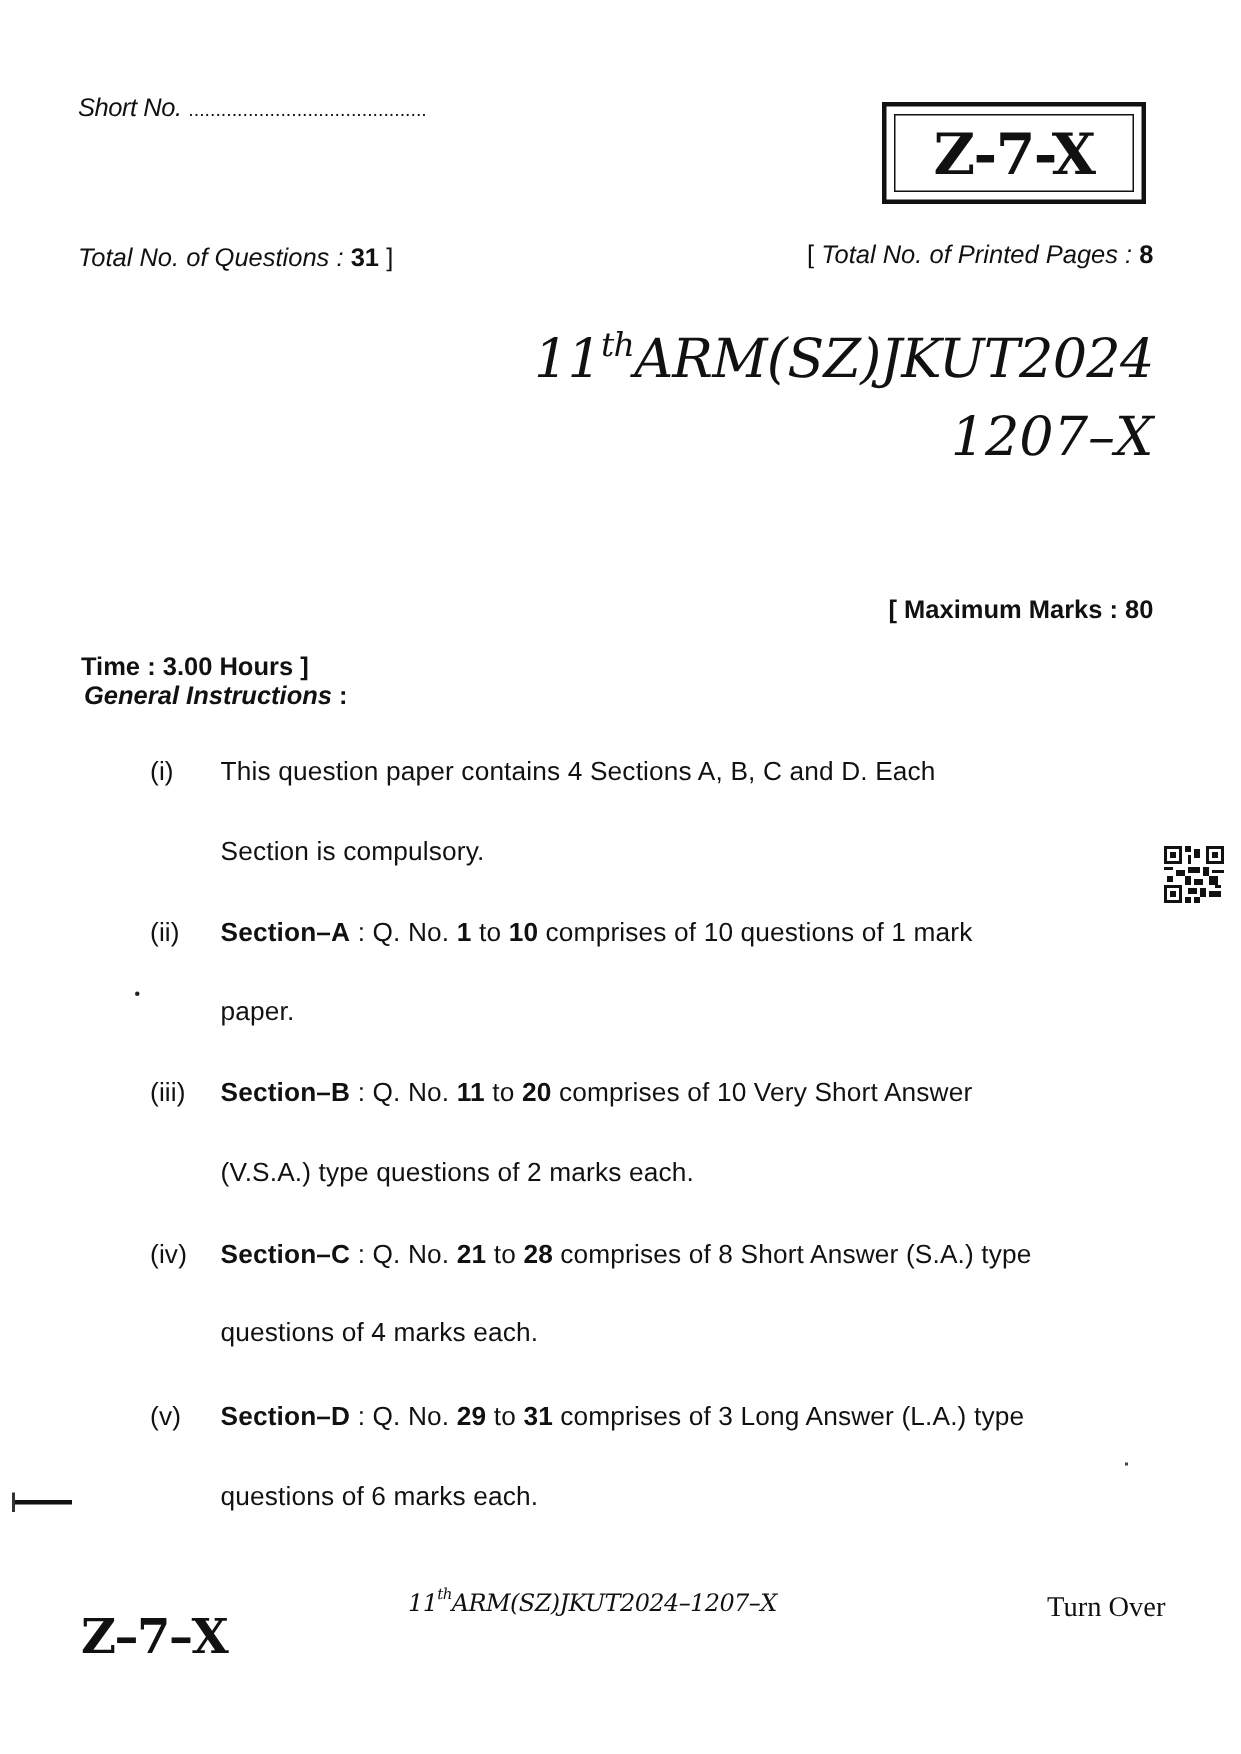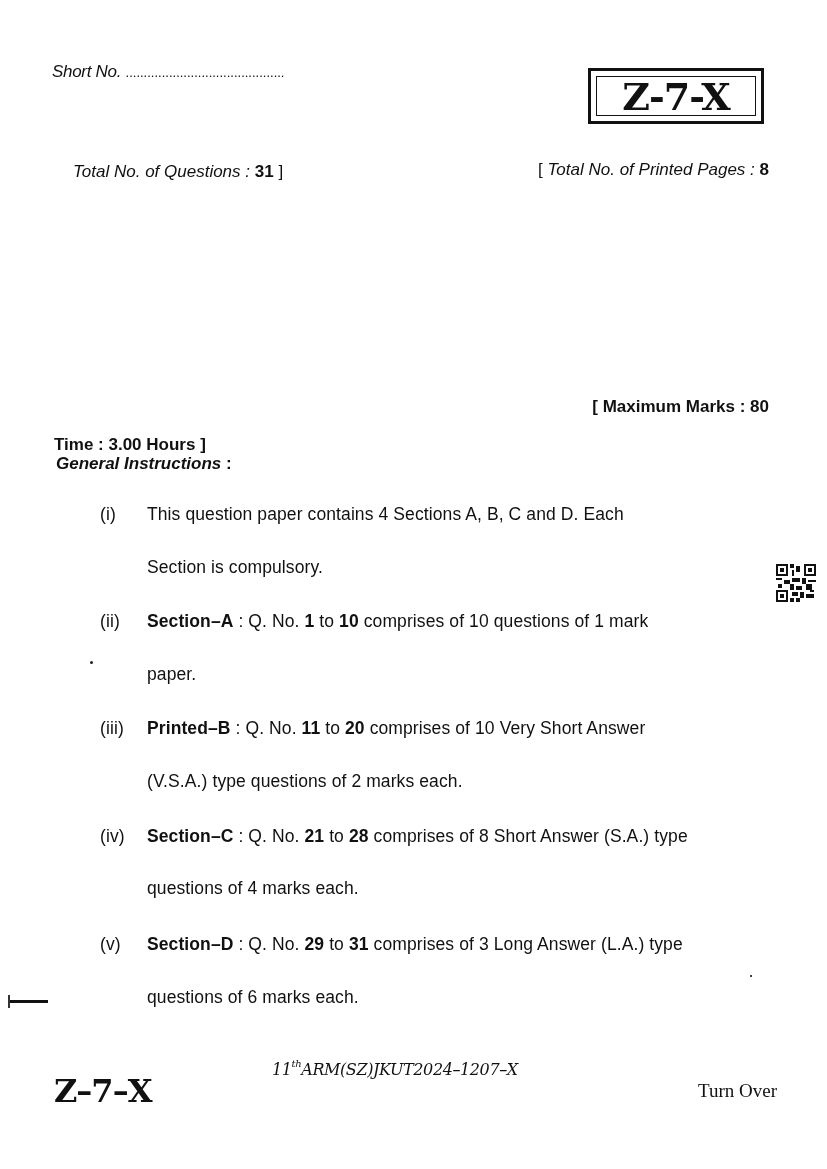--- a/index.html
+++ b/index.html
@@ -3,25 +3,25 @@
 <meta charset="utf-8">
 <style>
   html, body { margin: 0; padding: 0; background: #ffffff; }
   body { width: 827px; height: 1169px; position: relative; overflow: hidden; color: #111; }
   .sans { font-family: "Liberation Sans", "DejaVu Sans", sans-serif; }
   .abs { position: absolute; }
 
   .roll { left: 52px; top: 62px; font-size: 17px; font-style: italic; letter-spacing: -0.3px; }
   .roll .dots { font-style: normal; font-size: 13px; letter-spacing: 0; }
 
-  .codebox { left: 588px; top: 68px; width: 176px; height: 56px; border: 3px solid #111; box-sizing: border-box; }
+  .codebox { left: 588px; top: 68px; width: 176px; height: 68px; border: 3px solid #111; box-sizing: border-box; }
   .codebox-inner { position: absolute; left: 5px; top: 5px; right: 5px; bottom: 5px; border: 1.5px solid #111; display: flex; align-items: center; justify-content: center; }
   .codebox-inner span { font-family: "DejaVu Serif", serif; font-weight: bold; font-size: 38px; letter-spacing: -1px; }
 
-  .tq { left: 52px; top: 162px; font-size: 17px; font-style: italic; margin-left: 21px; }
+  .tq { left: 52px; top: 162px; font-size: 17px; font-style: italic; }
   .tq b, .tp b { font-style: normal; font-weight: bold; }
   .tp { right: 58px; top: 160px; font-size: 17px; font-style: italic; }
 
   .title-block { right: 58px; top: 205px; text-align: right; font-family: "DejaVu Serif", serif; font-style: italic; }
   .title1 { font-size: 36px; line-height: 52px; letter-spacing: -0.5px; }
   .title1 sup { font-size: 22px; vertical-align: 14px; }
   .title2 { font-size: 36px; line-height: 52px; }
   .title3 { font-size: 38px; line-height: 56px; letter-spacing: 0.5px; }
 
   .time { left: 54px; top: 411px; font-size: 17px; font-weight: bold; margin-top: 24px; }
@@ -38,21 +38,21 @@
 
   .qr { left: 776px; top: 564px; width: 40px; height: 38px; }
 
   .mark-dot { left: 90px; top: 661px; width: 3px; height: 3px; background: #222; border-radius: 50%; }
   .mark-dot2 { left: 750px; top: 975px; width: 2px; height: 2px; background: #444; }
   .arrow { left: 10px; top: 1000px; width: 38px; height: 3px; background: #111; }
   .arrow::before { content: ""; position: absolute; left: -2px; top: -5px; width: 1.5px; height: 13px; background: #333; }
 
   .footer-code { left: 272px; top: 1058px; font-family: "DejaVu Serif", serif; font-style: italic; font-size: 16px; letter-spacing: -0.4px; }
   .footer-code sup { font-size: 10px; vertical-align: 8px; }
-  .turn { right: 50px; top: 1061px; font-family: "Liberation Serif", serif; font-size: 19px; margin-top: 19px; }
+  .turn { right: 50px; top: 1061px; font-family: "Liberation Serif", serif; font-size: 19px; }
   .bigcode { left: 54px; top: 1072px; font-family: "DejaVu Serif", serif; font-weight: bold; font-size: 32px; letter-spacing: -1px; }
 </style>
 </head>
 <body>
 
 <div class="abs roll sans">
   <span>Short No.</span>
   <span class="dots">............................................</span>
 </div>
 
@@ -68,20 +68,22 @@
   <span style="font-style:normal">]</span>
 </div>
 
 <div class="abs tp sans">
   <span style="font-style:normal">[</span>
   <span>Total No. of Printed Pages :</span>
   <b>8</b>
 </div>
 
 <div class="abs title-block">
+  <div class="title1"><span>11</span><sup>th</sup><span>ARM(SZ)JKUT2024</span></div>
+  <div class="title2">1207–X</div>
 </div>
 
 <div class="abs time sans">Time : 3.00 Hours ]</div>
 <div class="abs mm sans">[ Maximum Marks : 80</div>
 
 <div class="abs gi sans">
   <span>General Instructions</span><span class="colon"> :</span>
 </div>
 
 <div class="abs instr sans" style="top:504px">
@@ -91,21 +93,21 @@
 </div>
 
 <div class="abs instr sans" style="top:611px">
   <span class="num">(ii)</span>
   <span class="line" style="top:0"><b>Section–A</b><span> : Q. No. </span><b>1</b><span> to </span><b>10</b><span> comprises of 10 questions of 1 mark</span></span>
   <span class="line2" style="top:53px">paper.</span>
 </div>
 
 <div class="abs instr sans" style="top:718px">
   <span class="num">(iii)</span>
-  <span class="line" style="top:0"><b>Printed–B</b><span> : Q. No. </span><b>11</b><span> to </span><b>20</b><span> comprises of 10 Very Short Answer</span></span>
+  <span class="line" style="top:0"><b>Section–B</b><span> : Q. No. </span><b>11</b><span> to </span><b>20</b><span> comprises of 10 Very Short Answer</span></span>
   <span class="line2" style="top:53px">(V.S.A.) type questions of 2 marks each.</span>
 </div>
 
 <div class="abs instr sans" style="top:826px">
   <span class="num">(iv)</span>
   <span class="line" style="top:0"><b>Section–C</b><span> : Q. No. </span><b>21</b><span> to </span><b>28</b><span> comprises of 8 Short Answer (S.A.) type</span></span>
   <span class="line2" style="top:52px">questions of 4 marks each.</span>
 </div>
 
 <div class="abs instr sans" style="top:934px">

